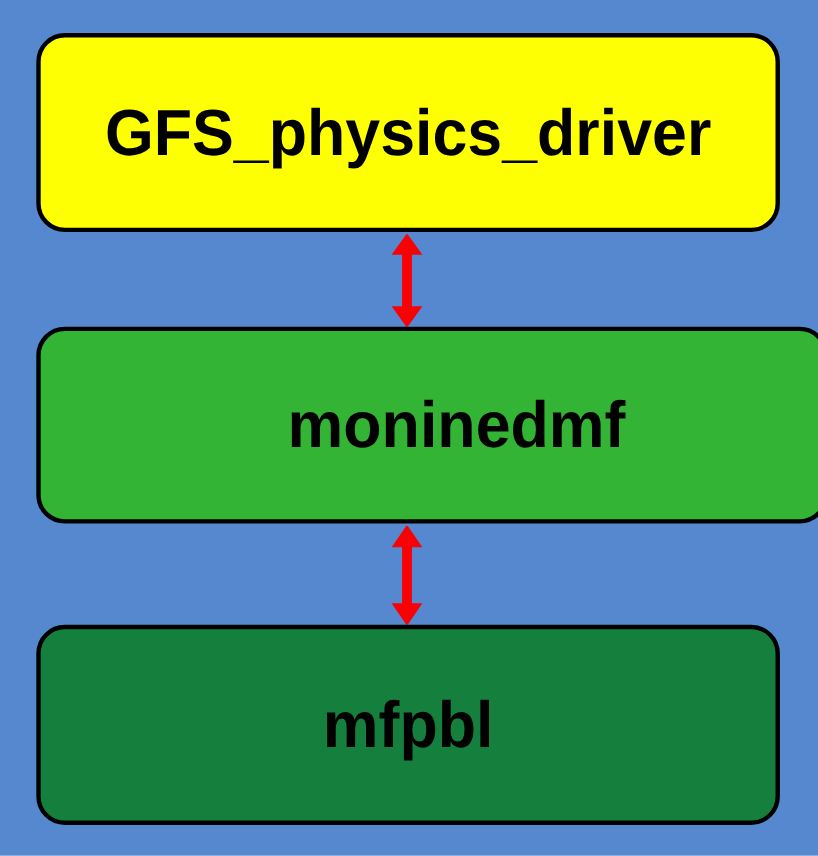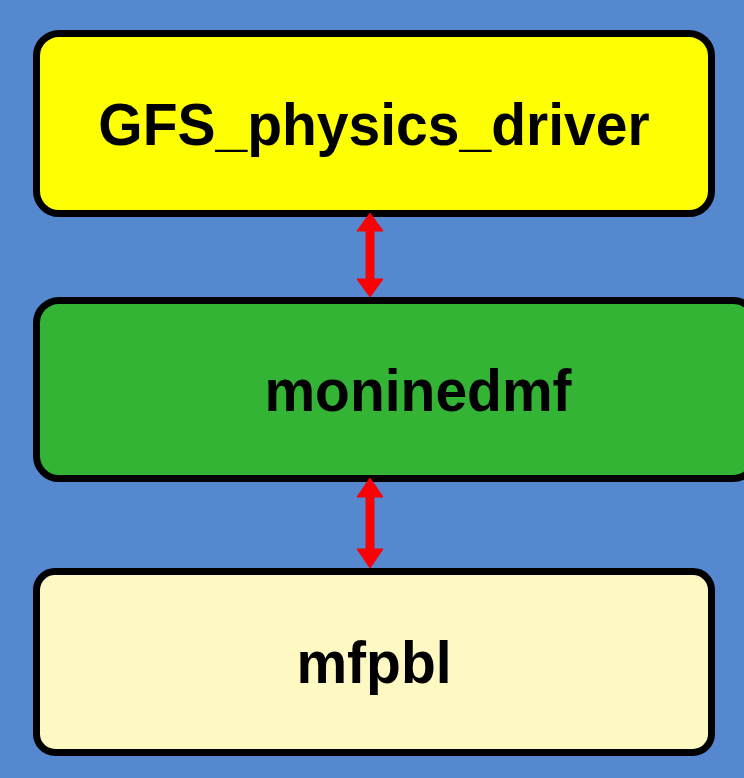--- a/index.html
+++ b/index.html
@@ -15,21 +15,21 @@
   .canvas {
     position: relative;
     width: 744px;
     height: 778px;
     background: var(--bg, #5588CE);
   }
   .node-box {
     position: absolute;
     left: 33px;
     width: 668px;
-    border: 7px solid #84cc16;
+    border: 4px solid #84cc16;
     border-radius: 26px;
     display: flex;
     align-items: center;
     justify-content: center;
     box-sizing: content-box;
   }
   .node-box .node-label {
     font-weight: bold;
     font-size: 57px;
     letter-spacing: 0px;
@@ -75,17 +75,17 @@
   </div>
 
   <div class="arrow-wrap arrow-2">
     <svg viewBox="0 0 32 90" preserveAspectRatio="none" aria-hidden="true">
       <line class="arrow-part" x1="16" y1="14" x2="16" y2="76" stroke-width="9" fill="#F80206" stroke="#F80206"></line>
       <polygon class="arrow-part" points="16,0 29,19 3,19" fill="#F80206" stroke="#F80206"></polygon>
       <polygon class="arrow-part" points="16,90 3,71 29,71" fill="#F80206" stroke="#F80206"></polygon>
     </svg>
   </div>
 
-  <div class="node-box box-bottom" style="background: #fef9c3; border-color: rgb(0, 0, 0); border-radius: 22px;">
+  <div class="node-box box-bottom" style="background: #15803d; border-color: rgb(0, 0, 0);">
     <span class="node-label">mfpbl</span>
   </div>
 
 </div>
 
 </body></html>

